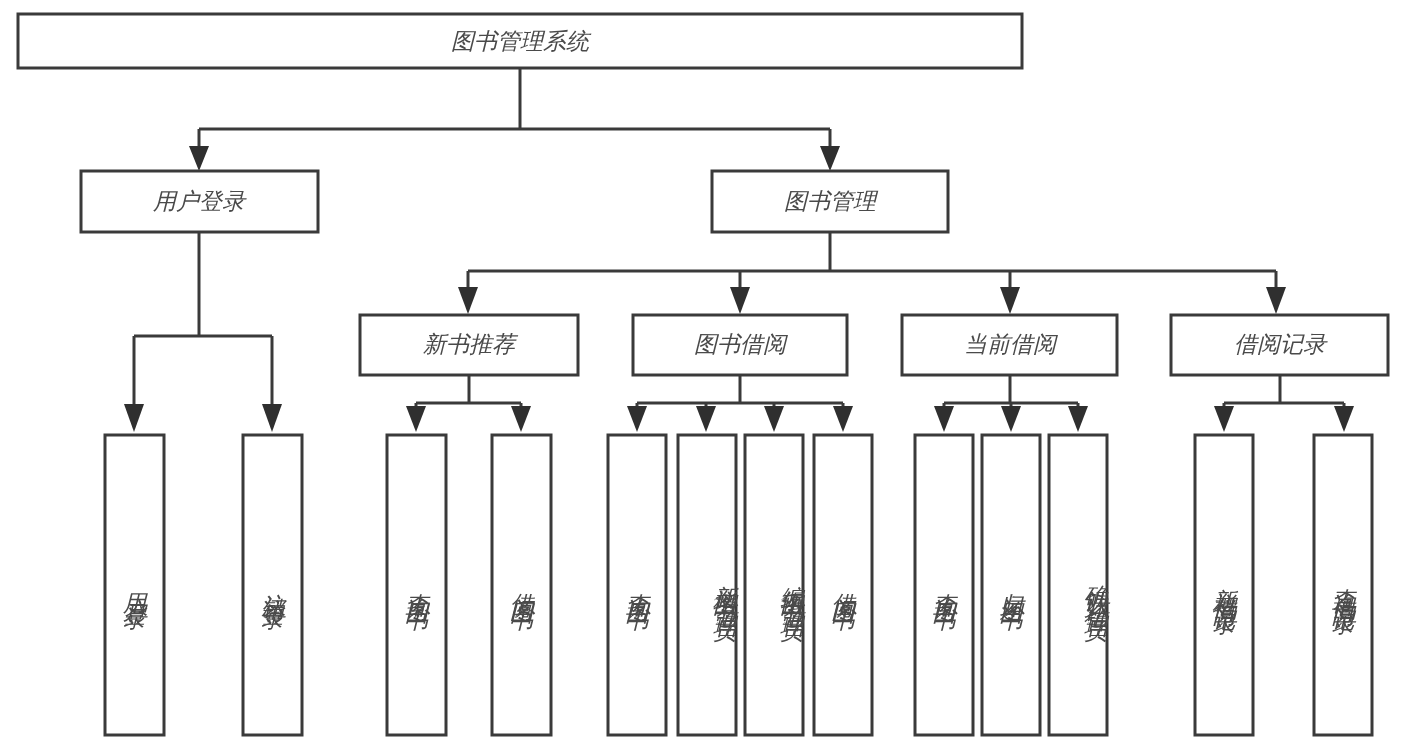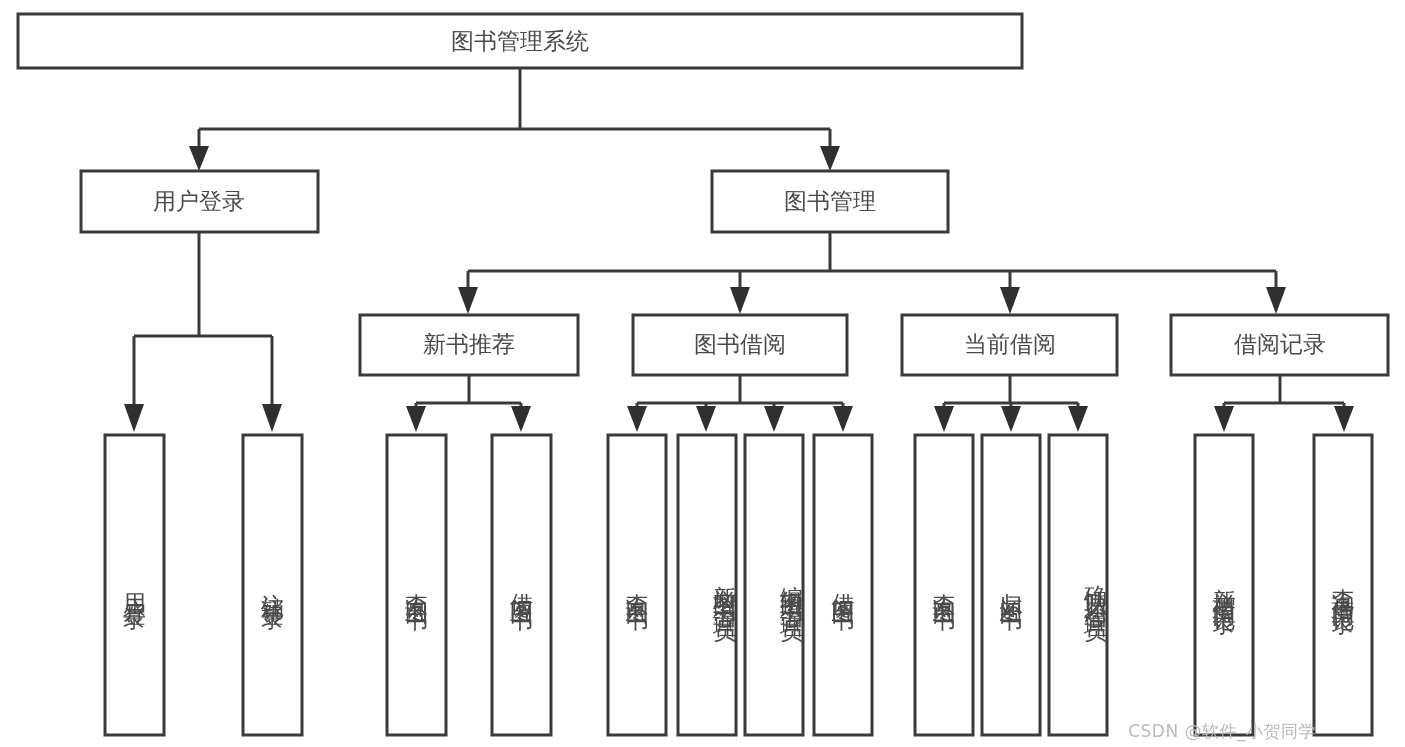--- a/index.html
+++ b/index.html
@@ -12,20 +12,21 @@
     width: 1405px;
     height: 747px;
     overflow: hidden;
     font-family: "DejaVu Sans", "Liberation Sans", sans-serif;
   }
   #diagram-root {
     position: relative;
     width: 1324px;
     height: 747px;
     background: #ffffff;
+    font-style: italic;
   }
   svg#flow {
     position: absolute;
     left: 0;
     top: 0;
     width: 1405px;
     height: 747px;
     display: block;
   }
   .node-rect {
@@ -195,15 +196,14 @@
   <div class="node-label-v" style="left:745px; top:443px; width:58px; height:292px; display:flex; align-items:flex-start; justify-content:center;">编辑图书（管理员）</div>
   <div class="node-label-v" style="left:814px; top:435px; width:58px; height:300px; display:flex; align-items:center; justify-content:center;">借阅图书</div>
 
   <div class="node-label-v" style="left:915px; top:435px; width:58px; height:300px; display:flex; align-items:center; justify-content:center;">查询图书</div>
   <div class="node-label-v" style="left:982px; top:435px; width:58px; height:300px; display:flex; align-items:center; justify-content:center;">归还图书</div>
   <div class="node-label-v" style="left:1049px; top:443px; width:58px; height:292px; display:flex; align-items:flex-start; justify-content:center;">确认归还（管理员）</div>
 
   <div class="node-label-v" style="left:1195px; top:435px; width:58px; height:300px; display:flex; align-items:center; justify-content:center;">新增借阅记录</div>
   <div class="node-label-v" style="left:1314px; top:435px; width:58px; height:300px; display:flex; align-items:center; justify-content:center;">查询借阅记录</div>
 
-  <div class="watermark">CSDN @软件_小贺同学</div>
 
 </div>
 
 </body></html>

